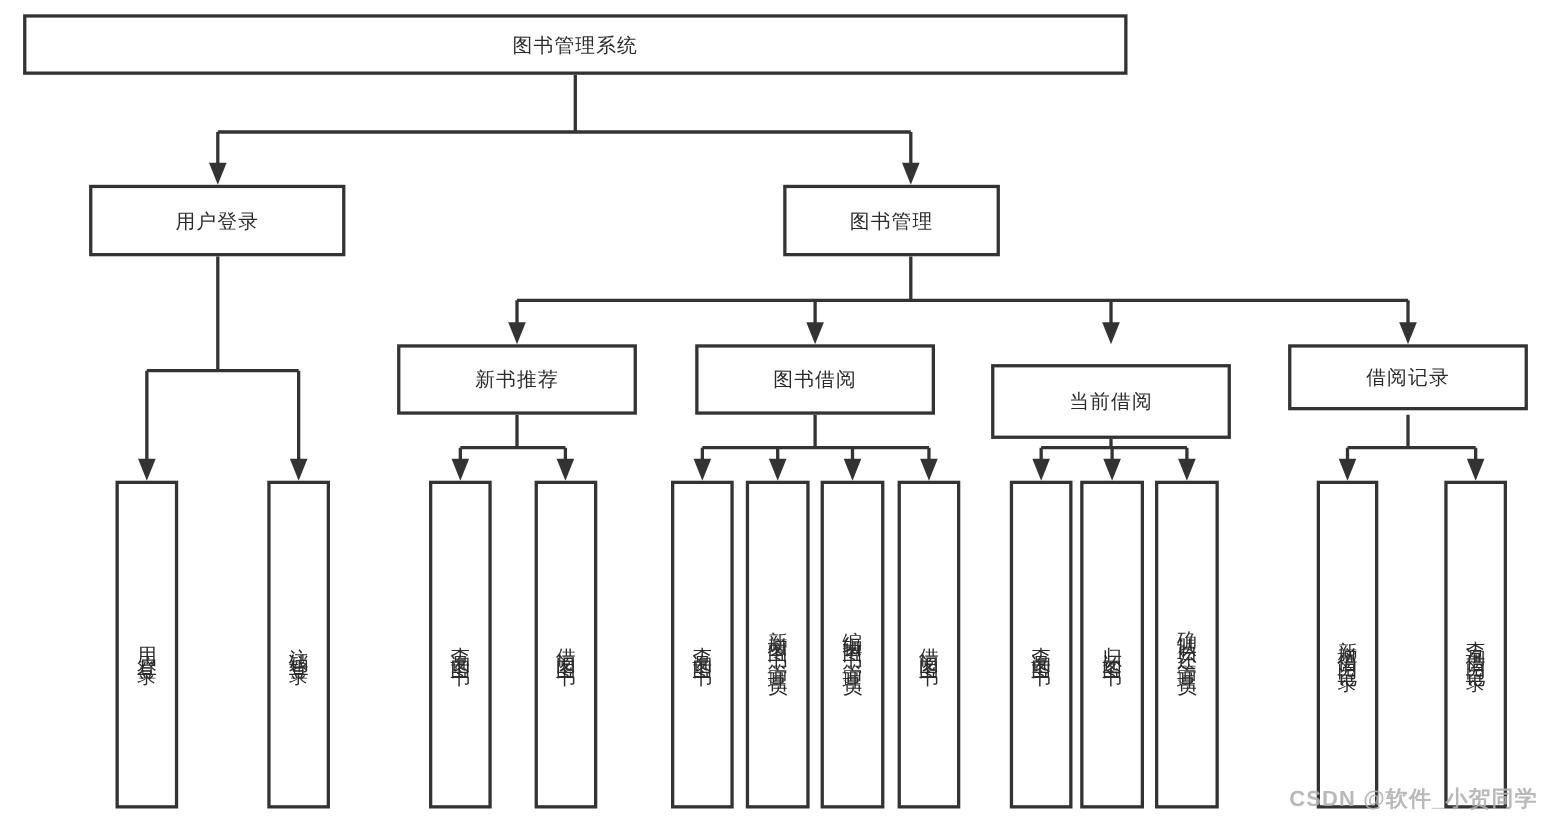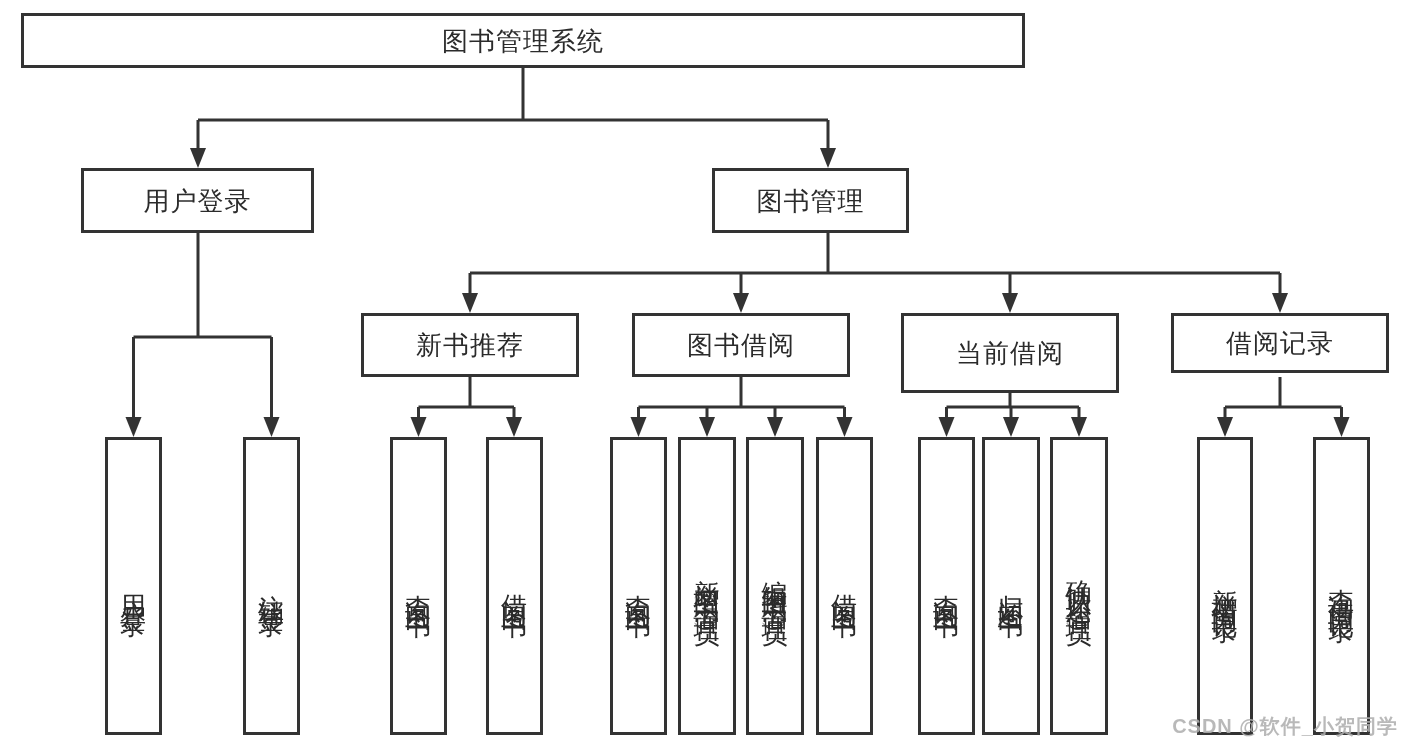--- a/index.html
+++ b/index.html
@@ -15,21 +15,21 @@
   }
   .wires{position:absolute;left:0;top:0;width:1405px;height:747px;}
   .wires path{stroke:var(--ink);stroke-width:3;fill:none;}
   .wires polygon{fill:var(--ink);stroke:none;}
   .box{
     position:absolute;box-sizing:border-box;background:var(--box-fill);
     border:3px solid var(--ink);display:flex;align-items:center;justify-content:center;
     z-index:2;
   }
   .box span{
-    color:var(--ink-text);font-size:26px;line-height:1;white-space:nowrap;
+    color:var(--ink-text);font-size:18px;line-height:1;white-space:nowrap;
   }
   .box.h span{letter-spacing:1px;}
   .box.v span{
     writing-mode:vertical-rl;text-orientation:mixed;letter-spacing:6px;
     white-space:normal;
   }
   .watermark{
     position:absolute;z-index:5;font-size:20px;color:var(--wm);opacity:0.88;
     letter-spacing:1px;white-space:nowrap;font-weight:bold;
   }
@@ -85,21 +85,21 @@
   <div class="box h" style="left:712px;top:168px;width:197px;height:65px">
     <span>图书管理</span>
   </div>
 
   <div class="box h" style="left:361px;top:313px;width:218px;height:64px">
     <span>新书推荐</span>
   </div>
   <div class="box h" style="left:632px;top:313px;width:218px;height:64px">
     <span>图书借阅</span>
   </div>
-  <div class="box h" style="left:901px;top:313px;width:218px;height:80px">
+  <div class="box h" style="left:901px;top:331px;width:218px;height:68px">
     <span>当前借阅</span>
   </div>
   <div class="box h" style="left:1171px;top:313px;width:218px;height:60px">
     <span>借阅记录</span>
   </div>
 
   <div class="box v" style="left:105px;top:437px;width:57px;height:298px">
     <span>用户登录</span>
   </div>
   <div class="box v" style="left:243px;top:437px;width:57px;height:298px">

